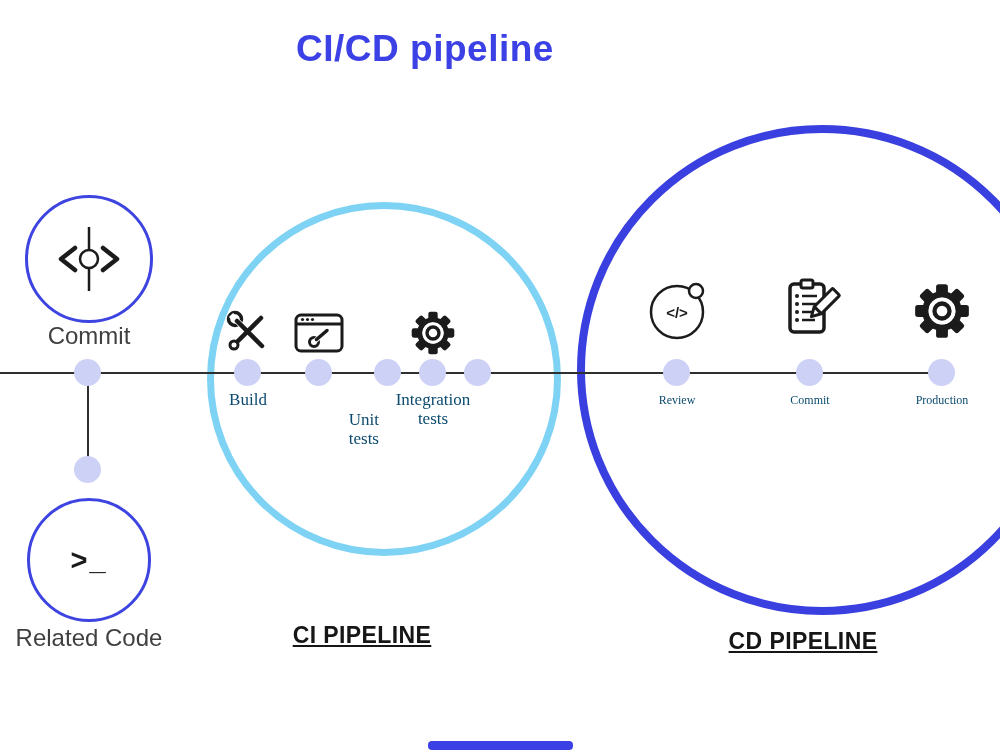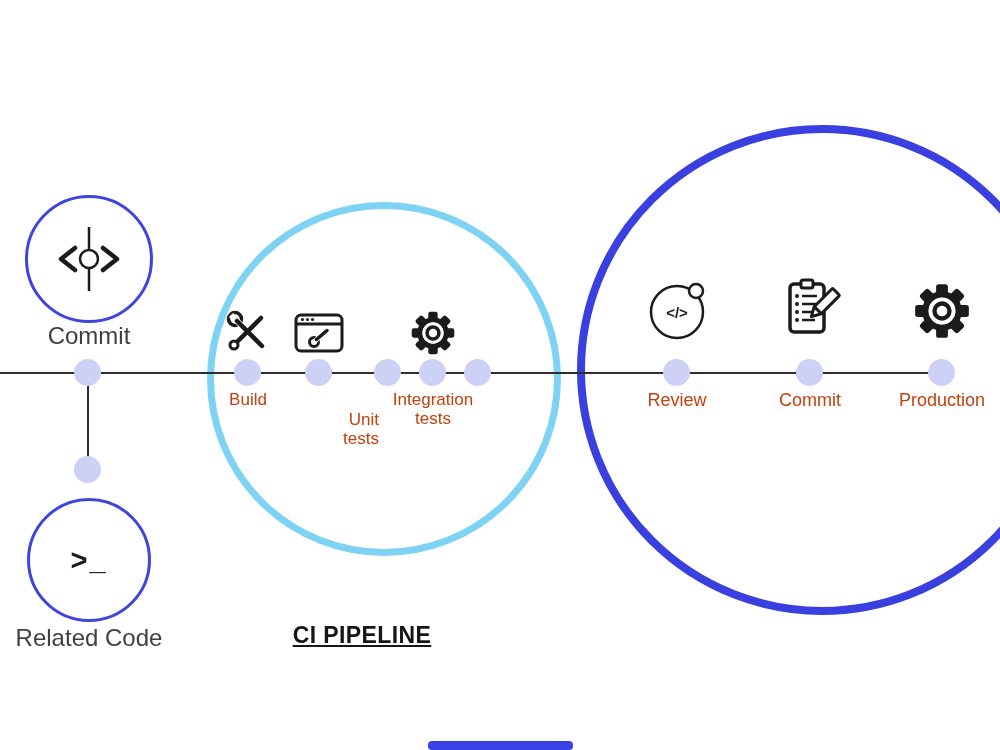--- a/index.html
+++ b/index.html
@@ -38,23 +38,23 @@
   
   .icon{position:absolute;}
   .build-icon{left:224px;top:308px;width:48px;height:48px;}
   .unit-icon{left:293px;top:309px;width:52px;height:48px;}
   .integration-icon{left:410px;top:310px;width:46px;height:46px;}
   .review-icon{left:644px;top:278px;width:66px;height:66px;}
   .staging-icon{left:778px;top:276px;width:64px;height:64px;}
   .production-icon{left:913px;top:282px;width:58px;height:58px;}
 
   
-  .stage-label{position:absolute;text-align:center;color:#c2410c;white-space:pre-line;}
+  .stage-label{position:absolute;text-align:center;color:#0c4a6e;white-space:pre-line;font-family:Liberation Serif, serif;}
   .ci-stage{font-size:17px;line-height:19px;}
-  .cd-stage{font-size:18px;line-height:20px;}
+  .cd-stage{font-size:12px;line-height:20px;}
   .build-label{left:188px;top:390px;width:120px;}
   .unit-label{left:259px;top:410px;width:120px;text-align:right;}
   .integration-label{left:373px;top:390px;width:120px;}
   .review-label{left:617px;top:390px;width:120px;}
   .staging-label{left:750px;top:390px;width:120px;}
   .production-label{left:882px;top:390px;width:120px;}
 
   
   .pipeline-title{position:absolute;text-align:center;font-size:23px;font-weight:600;
                   letter-spacing:0.4px;color:#161616;text-decoration:underline;}
@@ -63,20 +63,21 @@
 
   
   .bottom-bar{position:absolute;left:428px;top:741px;width:145px;height:9px;
               background:#3c41e5;border-radius:4px;}
 </style>
 </head>
 <body>
 
 <div id="canvas">
 
+  <div class="title">CI/CD pipeline</div>
 
   <div class="big-circle ci-circle"></div>
   <div class="big-circle cd-circle"></div>
 
   <div class="timeline"></div>
   <div class="v-connector"></div>
 
   <div class="node-circle commit-circle">
     <svg class="icon" style="position:static" width="80" height="72" viewBox="0 0 80 72">
       <line x1="40" y1="4" x2="40" y2="68" stroke="#1b1b1b" stroke-width="2.5"></line>
@@ -180,16 +181,17 @@
   <div class="stage-label ci-stage build-label">Build</div>
   <div class="stage-label ci-stage unit-label">Unit
 tests</div>
   <div class="stage-label ci-stage integration-label">Integration
 tests</div>
   <div class="stage-label cd-stage review-label">Review</div>
   <div class="stage-label cd-stage staging-label">Commit</div>
   <div class="stage-label cd-stage production-label">Production</div>
 
   <div class="pipeline-title ci-title">CI PIPELINE</div>
+  <div class="pipeline-title cd-title">CD PIPELINE</div>
 
   <div class="bottom-bar"></div>
 
 </div>
 
 </body></html>

